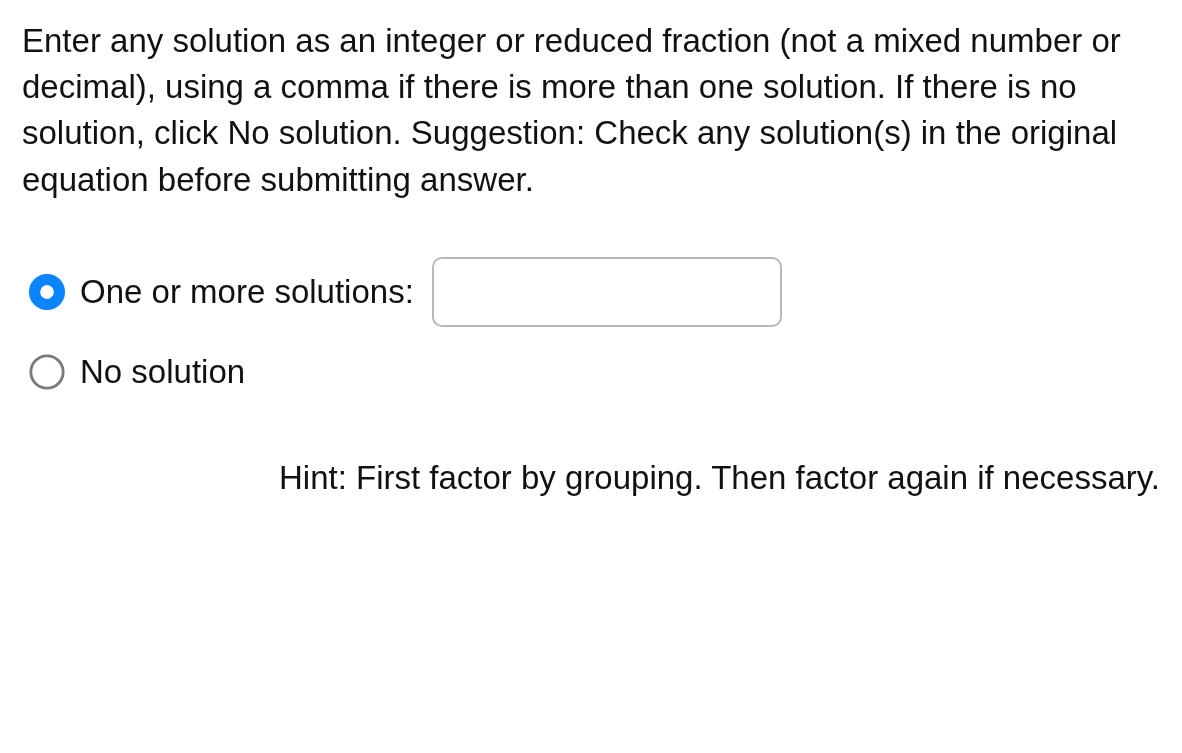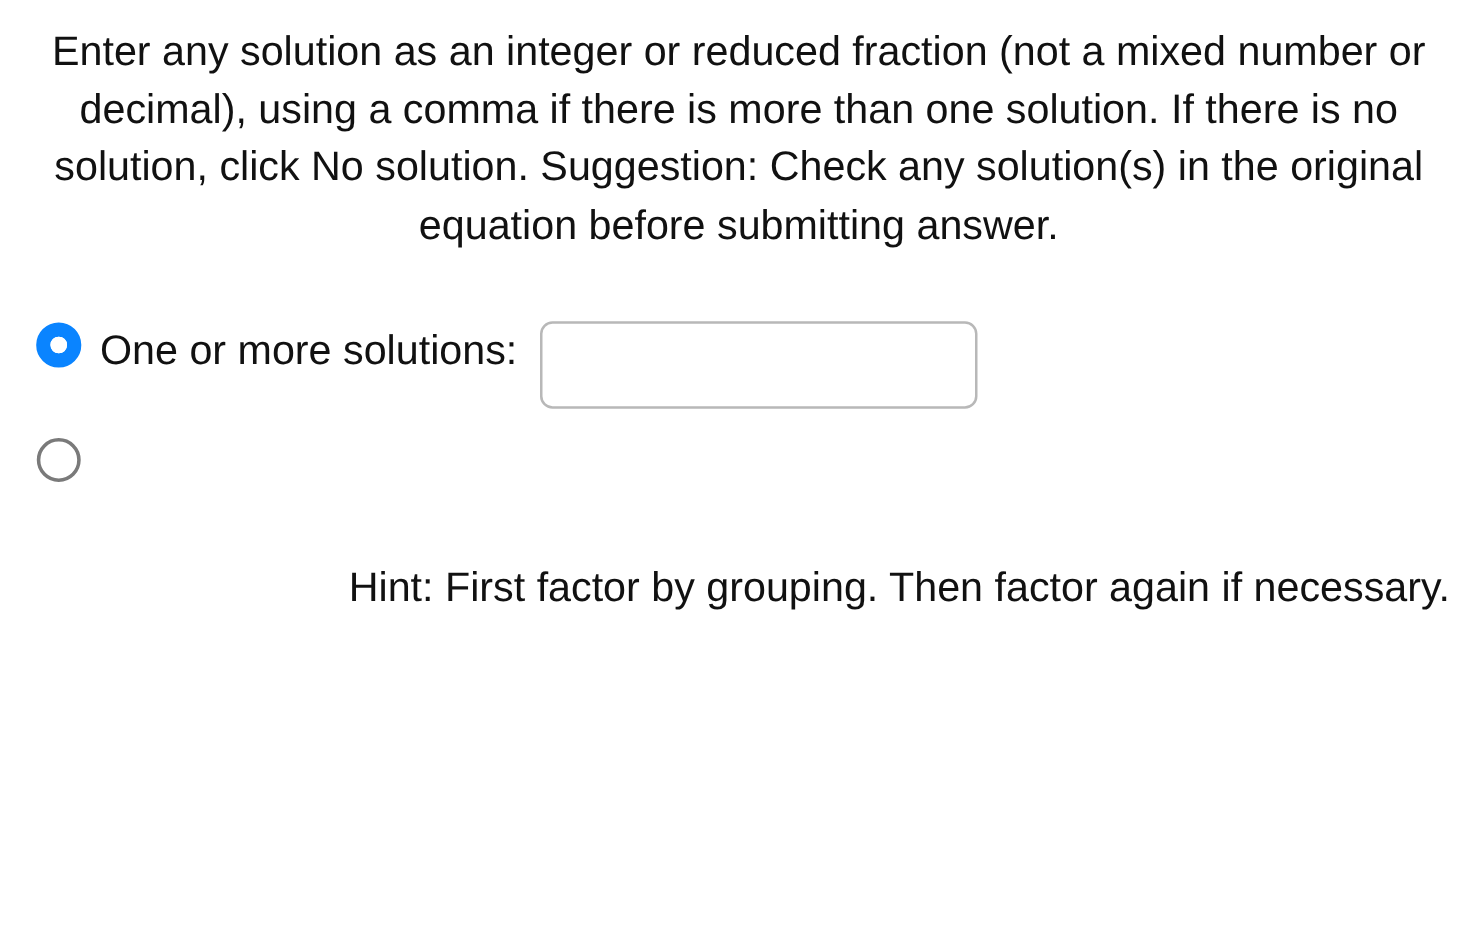--- a/index.html
+++ b/index.html
@@ -12,29 +12,28 @@
       height: 753px;
       background: #ffffff;
       font-family: "Trebuchet MS", "Lucida Sans Unicode", "Lucida Grande", sans-serif;
       font-size: 33px;
       color: #111;
       padding: 18px 22px 0 22px;
       line-height: 1.4;
     }
     .instructions {
       margin-bottom: 54px;
-      text-align: center;
     }
     .options {
       margin-left: 6px;
       margin-bottom: 60px;
     }
     .option-row {
       display: flex;
-      align-items: flex-start;
+      align-items: center;
       margin-bottom: 22px;
       gap: 14px;
     }
     .radio {
       width: 38px;
       height: 38px;
       flex: 0 0 38px;
     }
     .radio circle.outer {
       fill: none;
@@ -76,16 +75,17 @@
       <circle class="outer" cx="20" cy="20" r="13"></circle>
       <circle class="inner" cx="20" cy="20" r="7"></circle>
     </svg>
     <span class="option-label">One or more solutions:</span>
     <div class="text-input" value=""></div>
   </div>
   <div class="option-row">
     <svg class="radio" viewBox="0 0 40 40">
       <circle class="outer" cx="20" cy="20" r="17"></circle>
     </svg>
+    <span class="option-label">No solution</span>
   </div>
 </div>
 
 <div class="hint">Hint: First factor by grouping. Then factor again if necessary.</div>
 
 </body></html>

